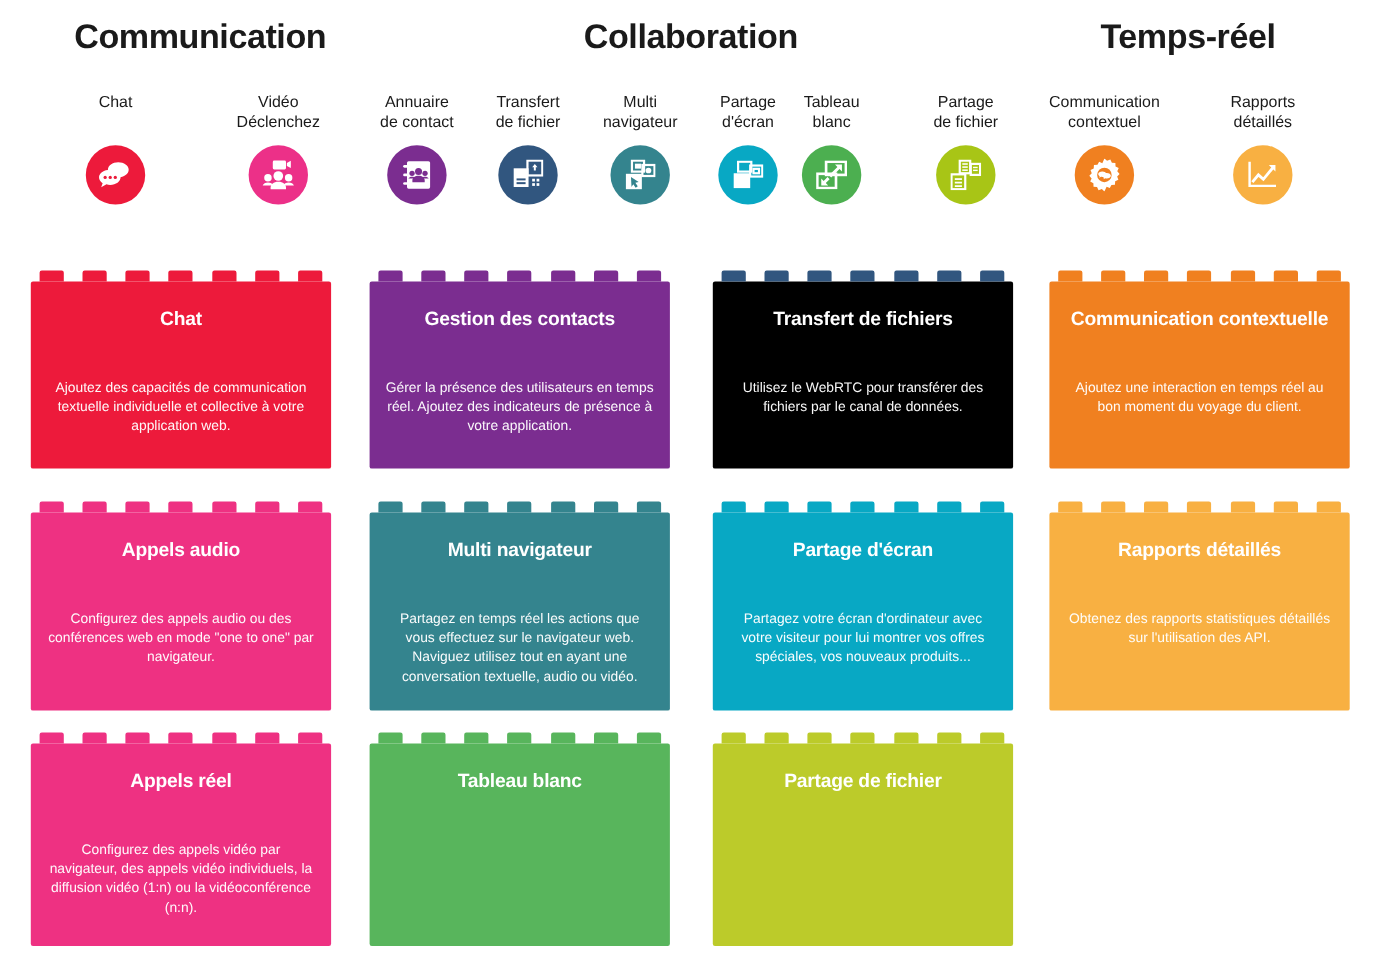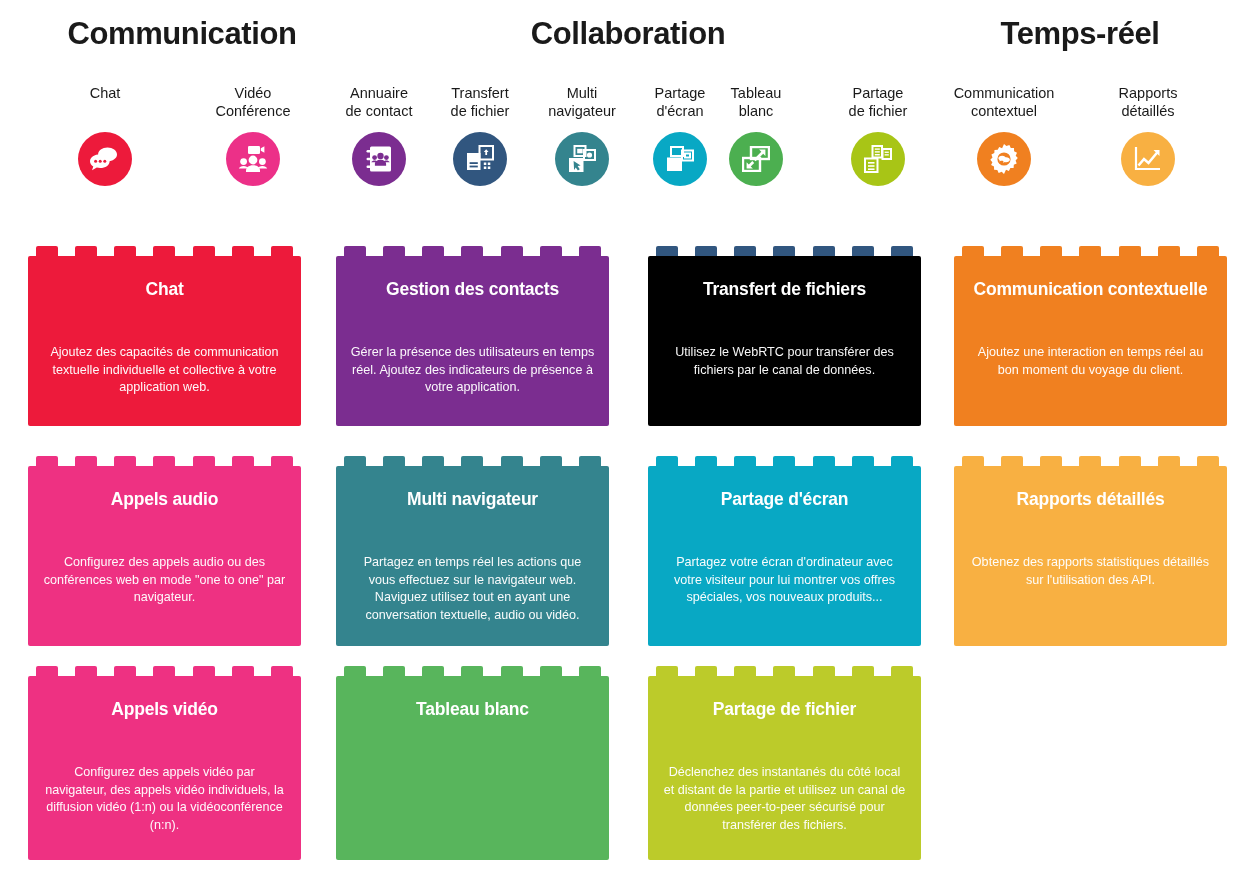--- a/index.html
+++ b/index.html
@@ -115,21 +115,21 @@
       <path fill="#fff" d="M10.2 8.3c5.2 0 9.4 3.1 9.4 6.9 0 3.9-4.2 6.9-9.4 6.9-1.2 0-2.4-.2-3.4-.5L2 24.3l1.3-3.7C1.3 19.2 0 17.3 0 15.2c0-3.8 4.6-6.9 10.2-6.9z"></path>
       <circle cx="5.6" cy="15.3" r="1.5" fill="#EC1B3B"></circle>
       <circle cx="10.2" cy="15.3" r="1.5" fill="#EC1B3B"></circle>
       <circle cx="14.8" cy="15.3" r="1.5" fill="#EC1B3B"></circle>
     </svg>
           </div>
         </div>
       </div>
       <div class="feature" style="left: 253px;">
         <div class="feature-label">Vidéo
-Conférence</div>
+Déclenchez</div>
         <div class="feature-icon-wrap">
           <div class="feature-icon" style="background: rgb(236, 48, 136);">
             <svg width="30" height="28" viewBox="0 0 30 28">
       <rect x="10" y="1" width="12" height="8" rx="1.3" fill="#fff"></rect>
       <path fill="#fff" d="M22.8 3.2l3.6-2v6.6l-3.6-2z"></path>
       <circle cx="15" cy="15" r="4.4" fill="#fff"></circle>
       <path fill="#fff" d="M15 20.2c4.3 0 7 2.4 7 5.3V27H8v-1.5c0-2.9 2.7-5.3 7-5.3z"></path>
       <circle cx="5.6" cy="16.6" r="3.4" fill="#fff"></circle>
       <path fill="#fff" d="M5.6 21c2.4 0 4.1 1.1 4.9 2.6H.8C1.5 22.1 3.2 21 5.6 21z"></path>
       <circle cx="24.4" cy="16.6" r="3.4" fill="#fff"></circle>
@@ -396,21 +396,21 @@
         <div class="brick-studs">
           <div class="stud" style="background: rgb(238, 49, 130);"></div>
           <div class="stud" style="background: rgb(238, 49, 130);"></div>
           <div class="stud" style="background: rgb(238, 49, 130);"></div>
           <div class="stud" style="background: rgb(238, 49, 130);"></div>
           <div class="stud" style="background: rgb(238, 49, 130);"></div>
           <div class="stud" style="background: rgb(238, 49, 130);"></div>
           <div class="stud" style="background: rgb(238, 49, 130);"></div>
         </div>
         <div class="brick-body" style="background: rgb(238, 49, 130); height: 184px;">
-          <div class="brick-title">Appels vidéo</div>
+          <div class="brick-title">Appels réel</div>
           <div class="brick-desc">Configurez des appels vidéo par navigateur, des appels vidéo individuels, la diffusion vidéo (1:n) ou la vidéoconférence (n:n).</div>
         </div>
       </div>
       <div class="brick" style="left: 336px; top: 666px;">
         <div class="brick-studs">
           <div class="stud" style="background: rgb(88, 181, 92);"></div>
           <div class="stud" style="background: rgb(88, 181, 92);"></div>
           <div class="stud" style="background: rgb(88, 181, 92);"></div>
           <div class="stud" style="background: rgb(88, 181, 92);"></div>
           <div class="stud" style="background: rgb(88, 181, 92);"></div>
@@ -426,18 +426,17 @@
           <div class="stud" style="background: rgb(188, 203, 42);"></div>
           <div class="stud" style="background: rgb(188, 203, 42);"></div>
           <div class="stud" style="background: rgb(188, 203, 42);"></div>
           <div class="stud" style="background: rgb(188, 203, 42);"></div>
           <div class="stud" style="background: rgb(188, 203, 42);"></div>
           <div class="stud" style="background: rgb(188, 203, 42);"></div>
           <div class="stud" style="background: rgb(188, 203, 42);"></div>
         </div>
         <div class="brick-body" style="background: rgb(188, 203, 42); height: 184px;">
           <div class="brick-title">Partage de fichier</div>
-          <div class="brick-desc">Déclenchez des instantanés du côté local et distant de la partie et utilisez un canal de données peer-to-peer sécurisé pour transférer des fichiers.</div>
         </div>
       </div>
     </div>
 
 </div>
 
 </body></html>

